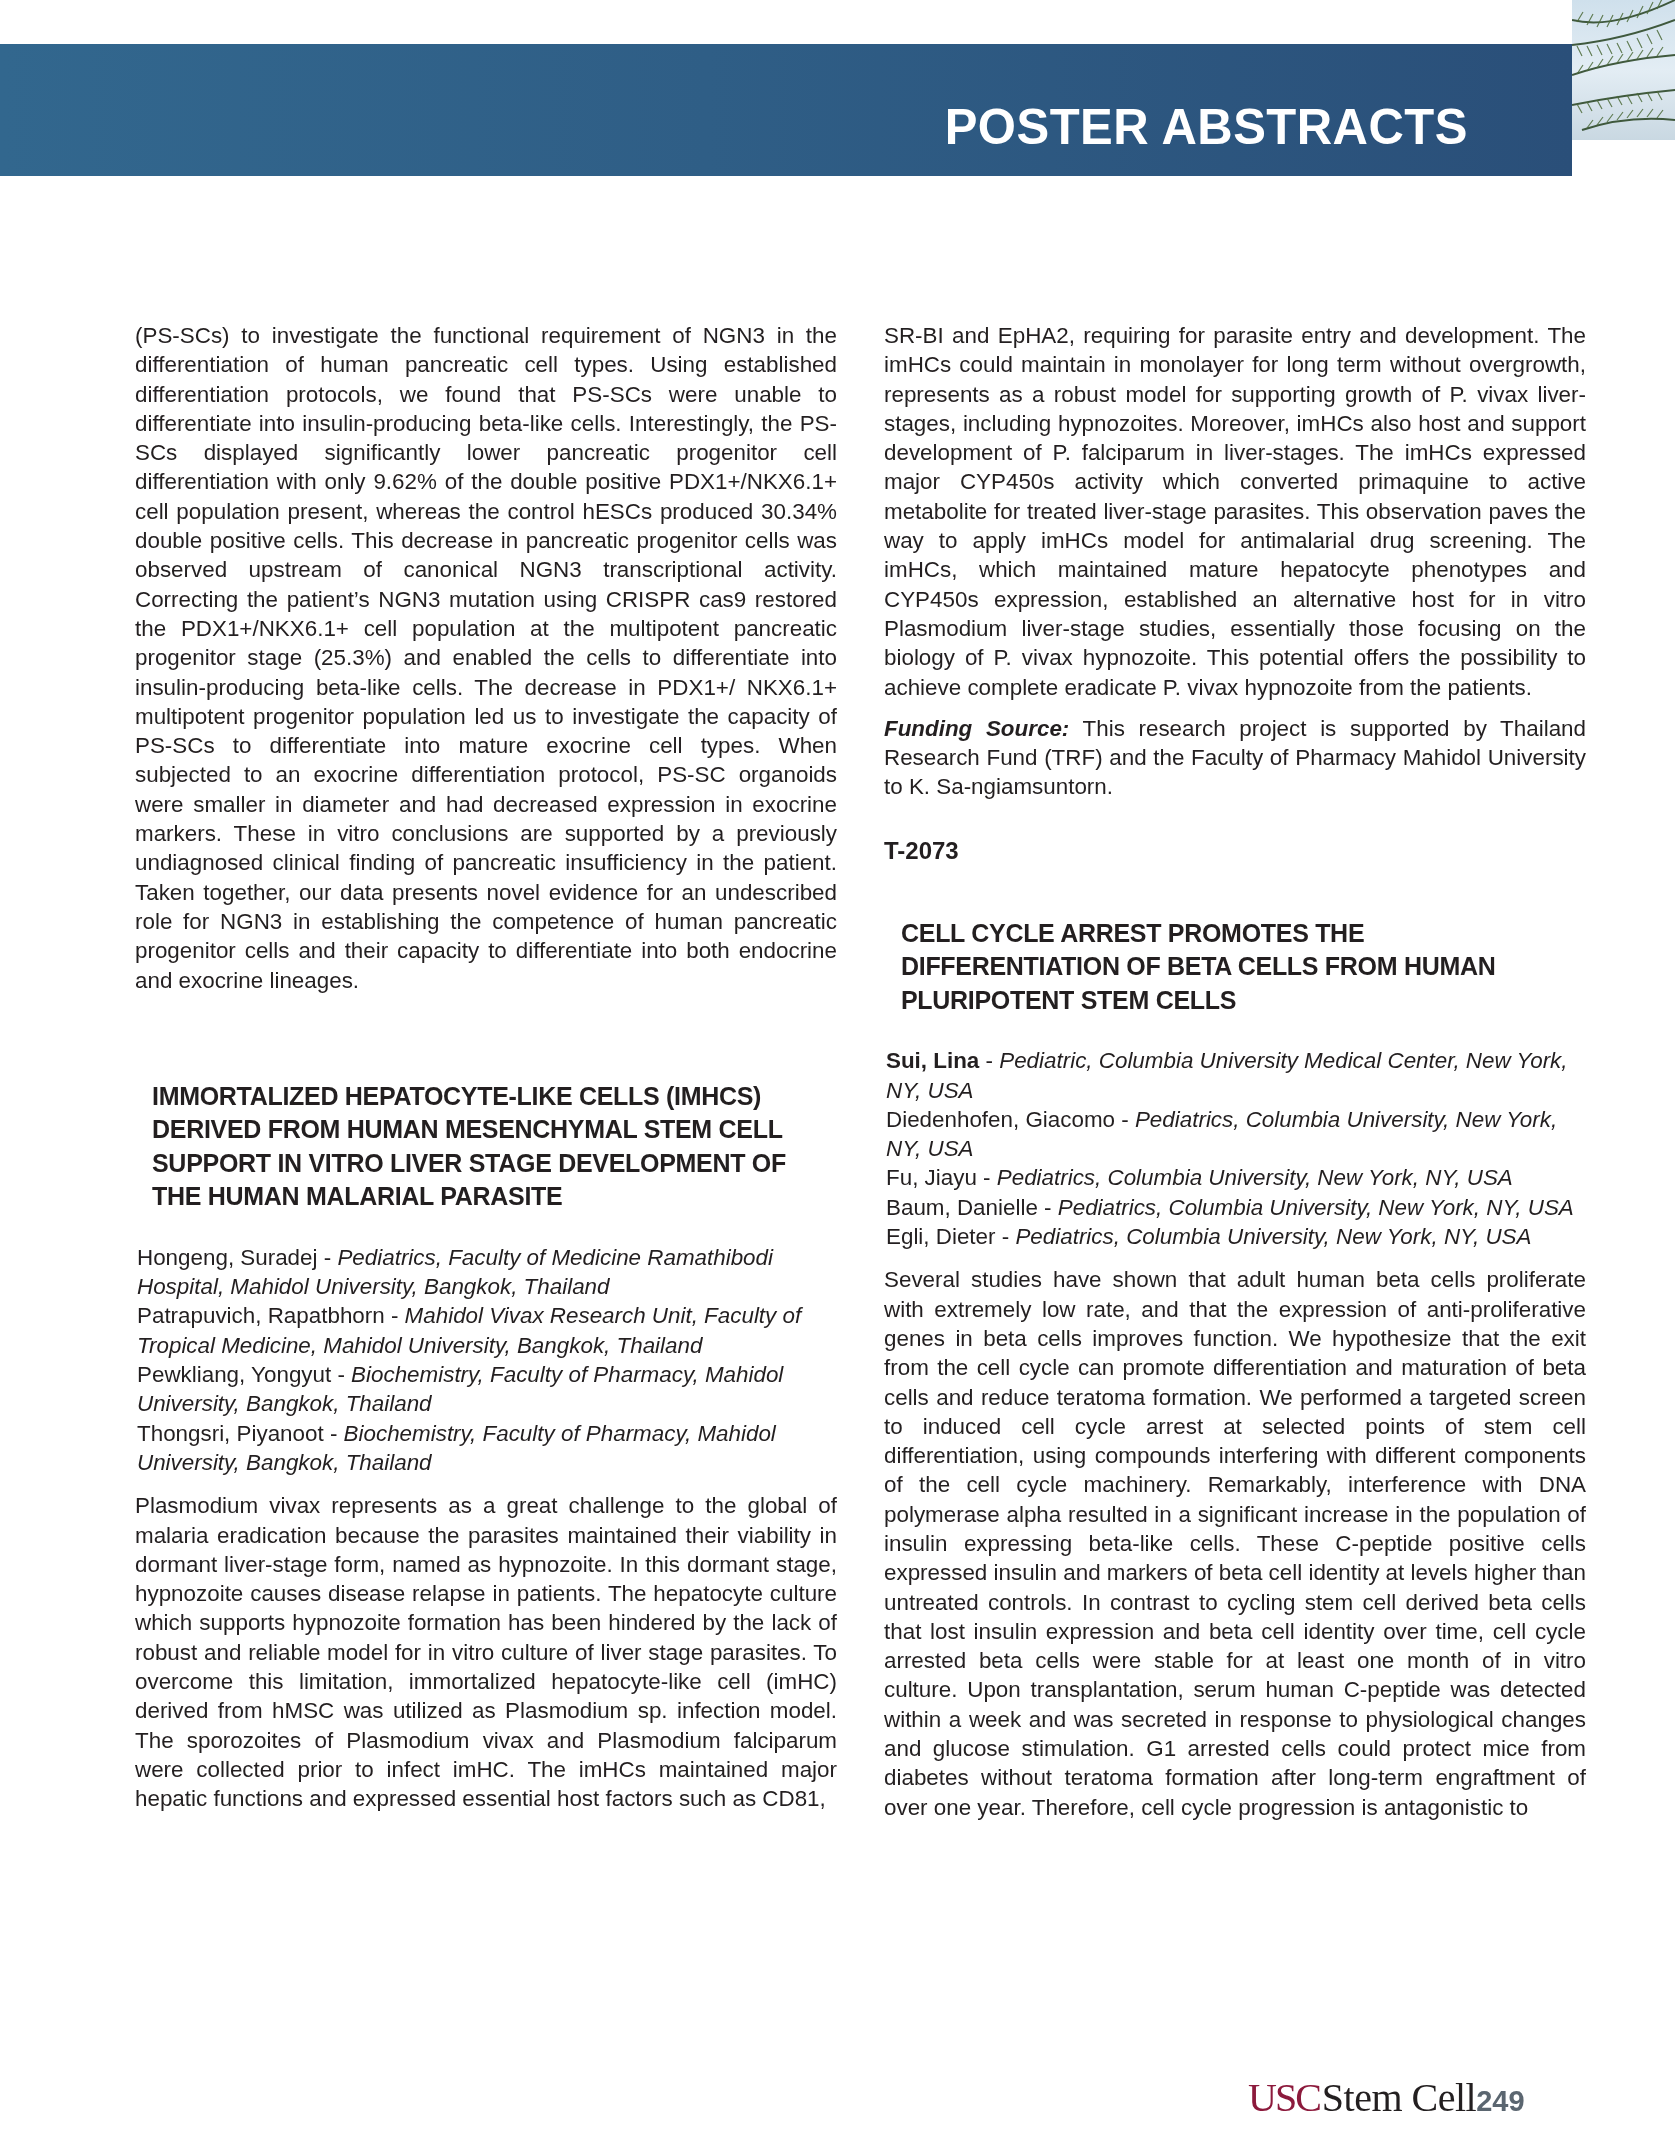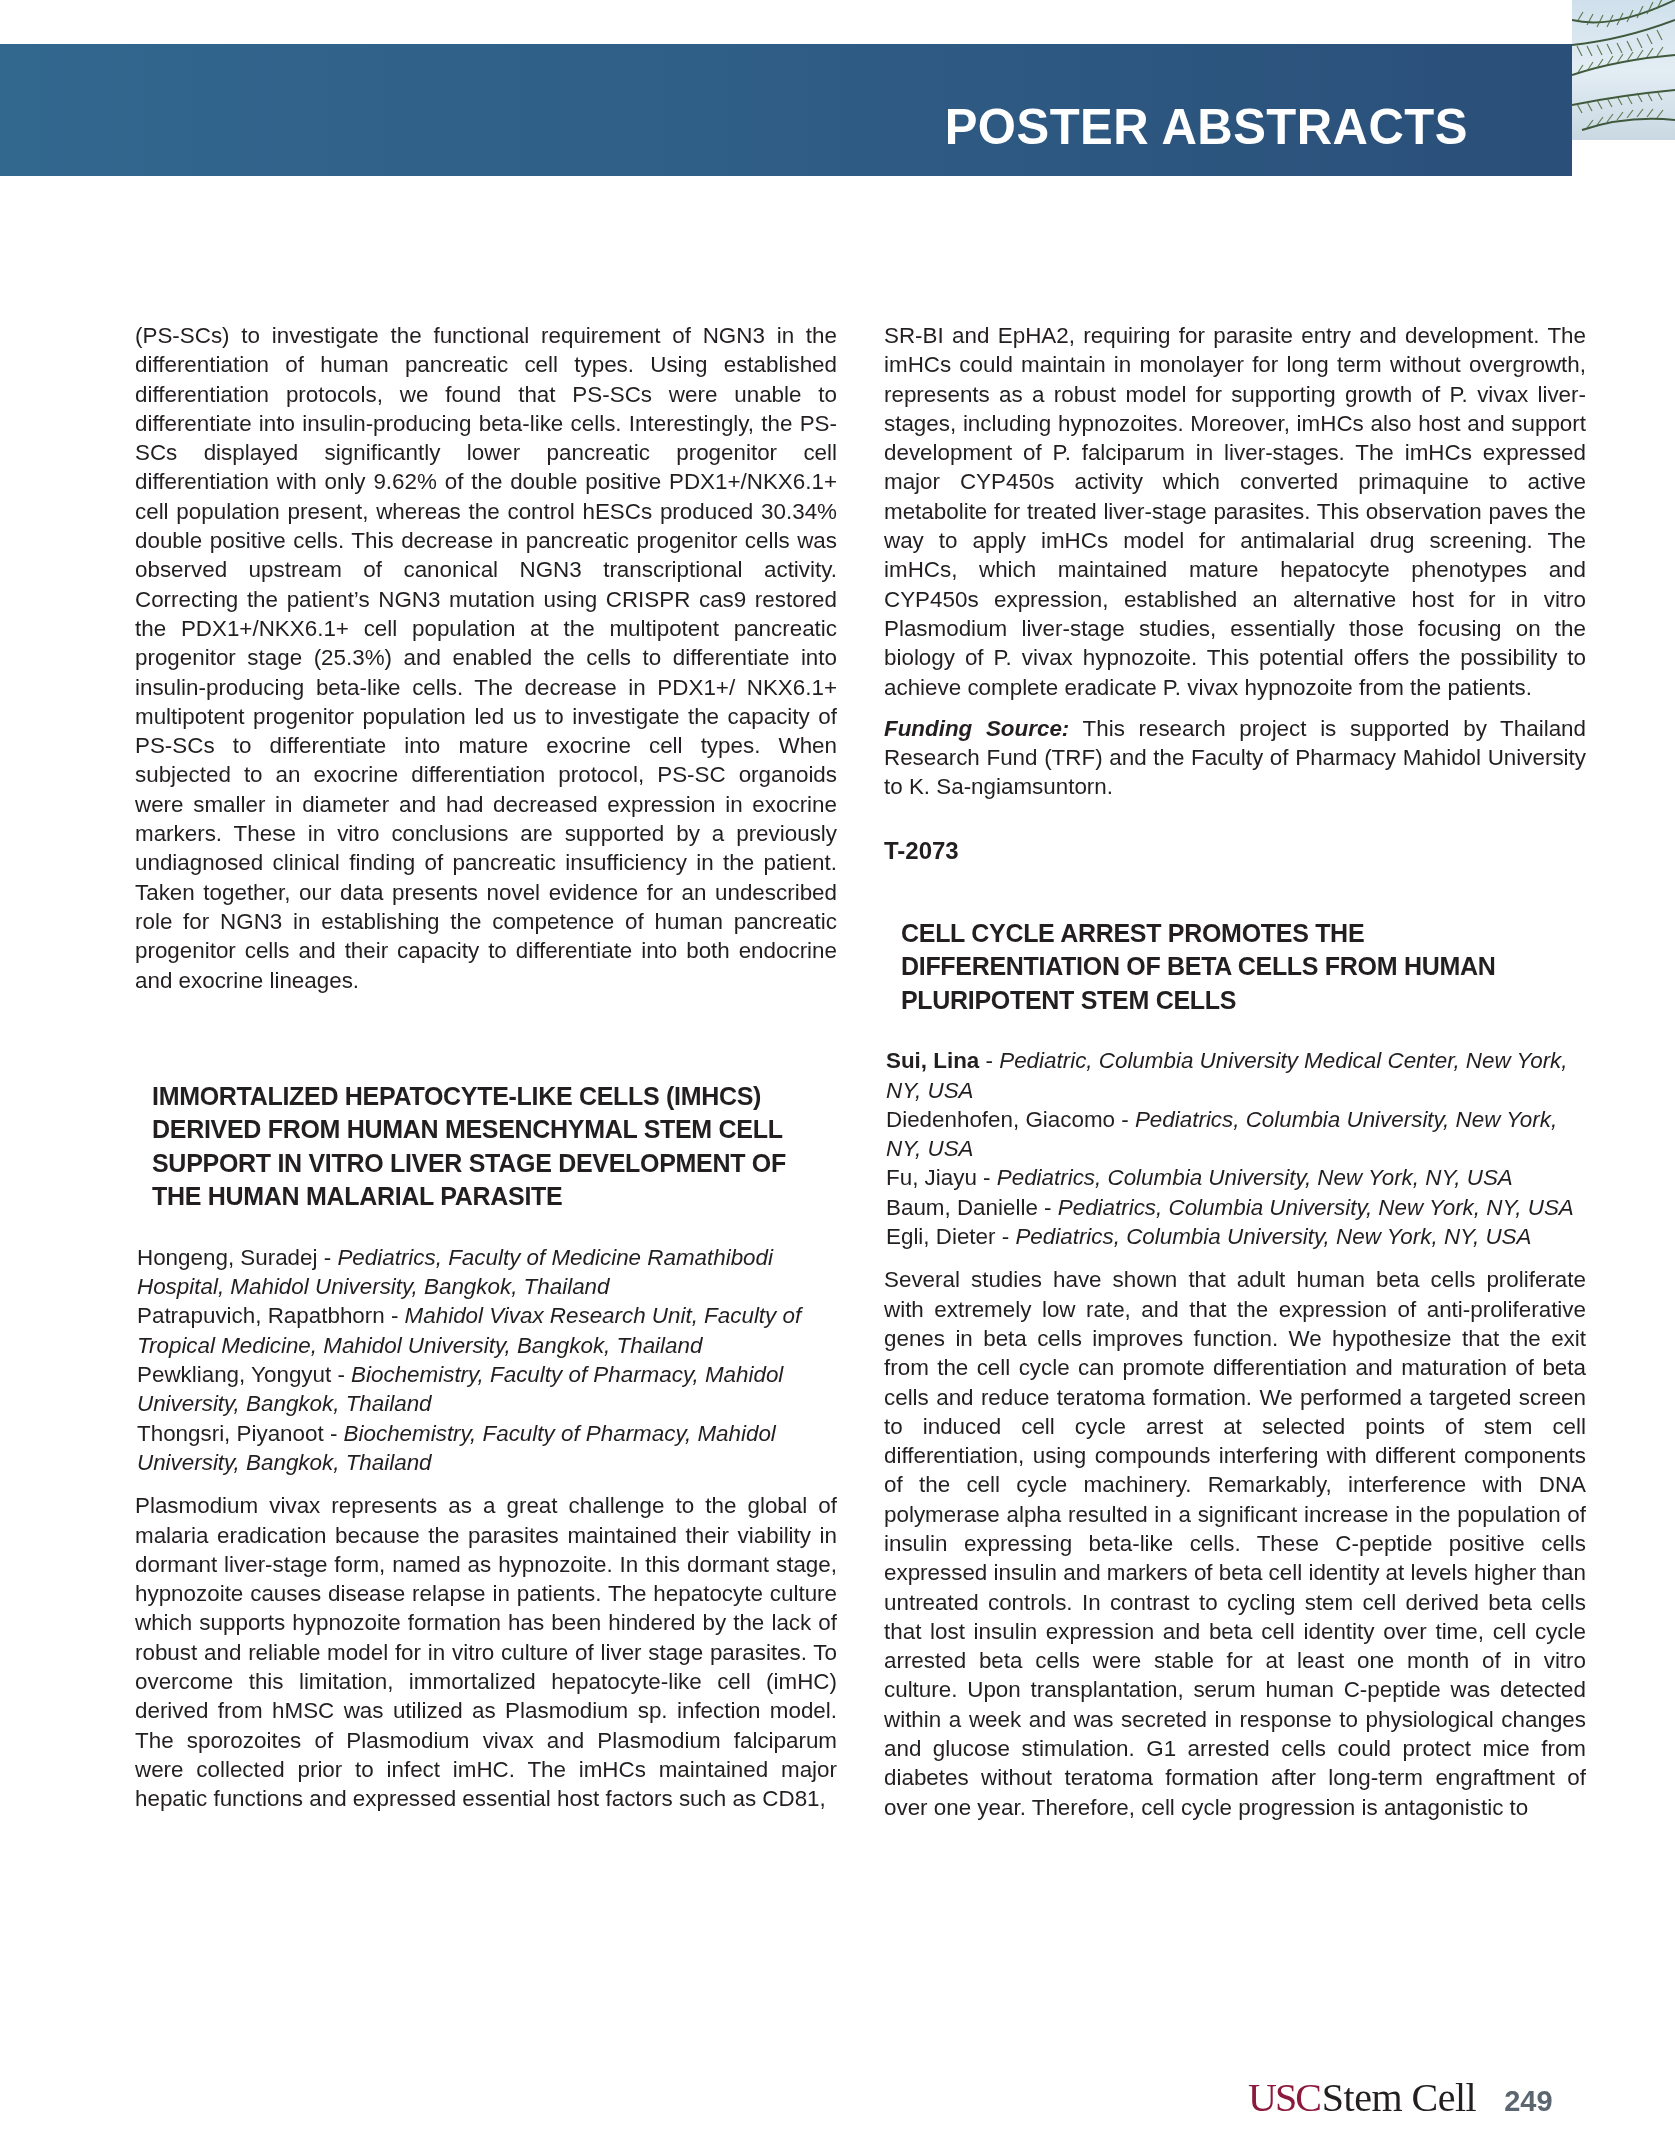--- a/index.html
+++ b/index.html
@@ -109,21 +109,20 @@
     font-size: 40px;
     color: #231f20;
     margin-left: 2px;
     letter-spacing: -0.5px;
   }
   .page-number {
     font-family: "Liberation Sans", sans-serif;
     font-weight: bold;
     font-size: 29px;
     color: #5b6670;
-    margin-left: 28px;
   }
 </style>
 </head>
 <body>
 
 <div class="banner">
   <div class="banner-title">POSTER ABSTRACTS</div>
 </div>
 <div class="palm">
   <svg width="103" height="140" viewBox="0 0 103 140">

